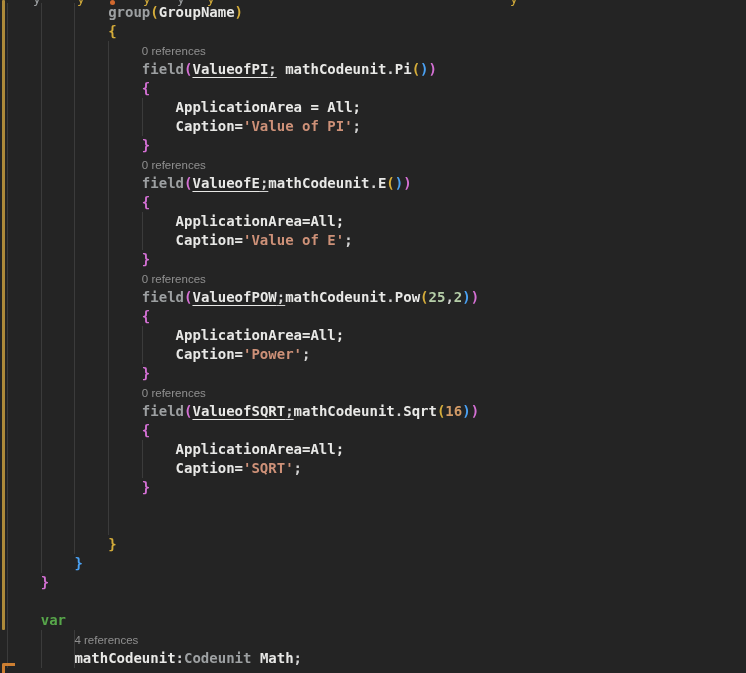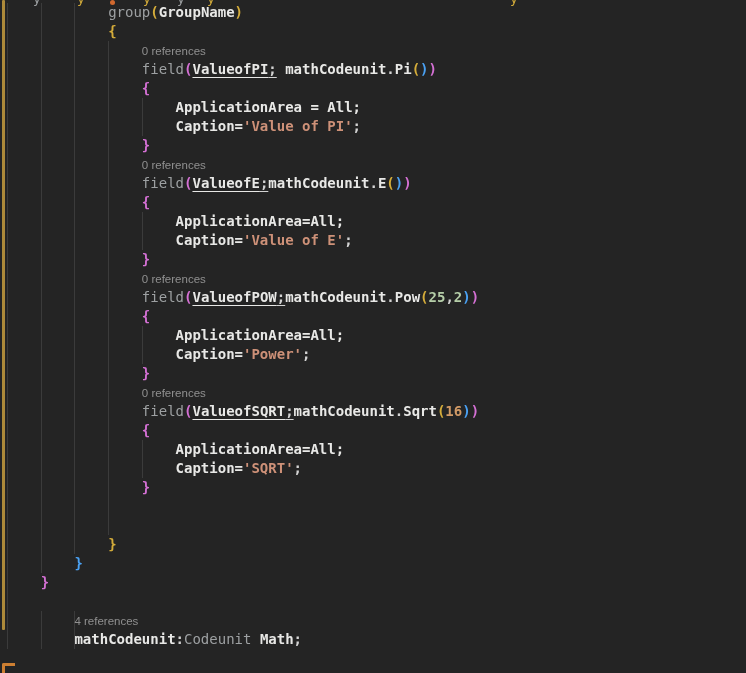--- a/index.html
+++ b/index.html
@@ -11,21 +11,21 @@
     font-family:"DejaVu Sans Mono","Liberation Mono",monospace;
     font-size:14px;
     line-height:19px;
     cursor:text;
   }
   #lines{position:absolute;left:0;top:3px;right:0;}
   .line{position:relative;height:19px;white-space:pre;}
   .guide{position:absolute;top:0;bottom:0;width:1px;background:#3b3b3b;}
   .content{position:relative;display:block;height:19px;}
   .tok{font-weight:600;}
-  .tok.kw,.tok.cl{font-weight:400;text-align:right;}
+  .tok.kw,.tok.cl{font-weight:700;text-align:right;}
   .tok.squig{
     text-decoration-line:underline;
     text-decoration-style:wavy;
     text-decoration-color:#c8a400;
     text-decoration-thickness:1px;
     text-underline-offset:3px;
     text-decoration:underline;
   }
   .codelens-text{
     font-family:"Liberation Sans","DejaVu Sans",sans-serif;
@@ -78,17 +78,18 @@
       <div class="line"><span class="guide" style="left: calc(0ch + 7px); background: rgb(59, 59, 59);"></span><span class="guide" style="left: calc(4ch + 7px); background: rgb(59, 59, 59);"></span><span class="guide" style="left: calc(8ch + 7px); background: rgb(59, 59, 59);"></span><span class="guide" style="left: calc(12ch + 7px); background: rgb(59, 59, 59);"></span><span class="content" style="padding-left: calc(16ch + 7px);"><span class="tok mag" style="color: rgb(212, 112, 212);">{</span></span></div>
       <div class="line"><span class="guide" style="left: calc(0ch + 7px); background: rgb(59, 59, 59);"></span><span class="guide" style="left: calc(4ch + 7px); background: rgb(59, 59, 59);"></span><span class="guide" style="left: calc(8ch + 7px); background: rgb(59, 59, 59);"></span><span class="guide" style="left: calc(12ch + 7px); background: rgb(59, 59, 59);"></span><span class="guide" style="left: calc(16ch + 7px); background: rgb(59, 59, 59);"></span><span class="content" style="padding-left: calc(20ch + 7px);"><span class="tok id" style="color: rgb(232, 232, 230);">ApplicationArea=All;</span></span></div>
       <div class="line"><span class="guide" style="left: calc(0ch + 7px); background: rgb(59, 59, 59);"></span><span class="guide" style="left: calc(4ch + 7px); background: rgb(59, 59, 59);"></span><span class="guide" style="left: calc(8ch + 7px); background: rgb(59, 59, 59);"></span><span class="guide" style="left: calc(12ch + 7px); background: rgb(59, 59, 59);"></span><span class="guide" style="left: calc(16ch + 7px); background: rgb(59, 59, 59);"></span><span class="content" style="padding-left: calc(20ch + 7px);"><span class="tok id" style="color: rgb(232, 232, 230);">Caption=</span><span class="tok str" style="color: rgb(206, 145, 120);">'SQRT'</span><span class="tok pn" style="color: rgb(212, 212, 212);">;</span></span></div>
       <div class="line"><span class="guide" style="left: calc(0ch + 7px); background: rgb(59, 59, 59);"></span><span class="guide" style="left: calc(4ch + 7px); background: rgb(59, 59, 59);"></span><span class="guide" style="left: calc(8ch + 7px); background: rgb(59, 59, 59);"></span><span class="guide" style="left: calc(12ch + 7px); background: rgb(59, 59, 59);"></span><span class="content" style="padding-left: calc(16ch + 7px);"><span class="tok mag" style="color: rgb(212, 112, 212);">}</span></span></div>
       <div class="line"><span class="guide" style="left: calc(0ch + 7px); background: rgb(59, 59, 59);"></span><span class="guide" style="left: calc(4ch + 7px); background: rgb(59, 59, 59);"></span><span class="guide" style="left: calc(8ch + 7px); background: rgb(59, 59, 59);"></span><span class="guide" style="left: calc(12ch + 7px); background: rgb(59, 59, 59);"></span><span class="content" style="padding-left: calc(16ch + 7px);"></span></div>
       <div class="line"><span class="guide" style="left: calc(0ch + 7px); background: rgb(59, 59, 59);"></span><span class="guide" style="left: calc(4ch + 7px); background: rgb(59, 59, 59);"></span><span class="guide" style="left: calc(8ch + 7px); background: rgb(59, 59, 59);"></span><span class="guide" style="left: calc(12ch + 7px); background: rgb(59, 59, 59);"></span><span class="content" style="padding-left: calc(16ch + 7px);"></span></div>
       <div class="line"><span class="guide" style="left: calc(0ch + 7px); background: rgb(59, 59, 59);"></span><span class="guide" style="left: calc(4ch + 7px); background: rgb(59, 59, 59);"></span><span class="guide" style="left: calc(8ch + 7px); background: rgb(59, 59, 59);"></span><span class="content" style="padding-left: calc(12ch + 7px);"><span class="tok gold" style="color: rgb(212, 172, 58);">}</span></span></div>
       <div class="line"><span class="guide" style="left: calc(0ch + 7px); background: rgb(59, 59, 59);"></span><span class="guide" style="left: calc(4ch + 7px); background: rgb(59, 59, 59);"></span><span class="content" style="padding-left: calc(8ch + 7px);"><span class="tok blue" style="color: rgb(74, 161, 243);">}</span></span></div>
       <div class="line"><span class="guide" style="left: calc(0ch + 7px); background: rgb(59, 59, 59);"></span><span class="content" style="padding-left: calc(4ch + 7px);"><span class="tok mag" style="color: rgb(212, 112, 212);">}</span></span></div>
       <div class="line"><span class="guide" style="left: calc(0ch + 7px); background: rgb(59, 59, 59);"></span><span class="content" style="padding-left: calc(4ch + 7px);"></span></div>
+      <div class="line"><span class="guide" style="left: calc(0ch + 7px); background: rgb(59, 59, 59);"></span><span class="content" style="padding-left: calc(4ch + 7px);"><span class="tok var" style="color: rgb(87, 166, 74);">var</span></span></div>
       <div class="line"><span class="guide" style="left: calc(0ch + 7px); background: rgb(59, 59, 59);"></span><span class="guide" style="left: calc(4ch + 7px); background: rgb(59, 59, 59);"></span><span class="guide" style="left: calc(8ch + 7px); background: rgb(59, 59, 59);"></span><span class="content" style="padding-left: calc(8ch + 7px);"><span class="codelens-text" style="color: rgb(144, 144, 144);">4 references</span></span></div>
       <div class="line"><span class="guide" style="left: calc(0ch + 7px); background: rgb(59, 59, 59);"></span><span class="guide" style="left: calc(4ch + 7px); background: rgb(59, 59, 59);"></span><span class="guide" style="left: calc(8ch + 7px); background: rgb(59, 59, 59);"></span><span class="content" style="padding-left: calc(8ch + 7px);"><span class="tok id" style="color: rgb(232, 232, 230);">mathCodeunit</span><span class="tok pn" style="color: rgb(212, 212, 212);">:</span><span class="tok kw" style="color: rgb(157, 160, 162);">Codeunit</span><span class="tok pn" style="color: rgb(212, 212, 212);"> </span><span class="tok id" style="color: rgb(232, 232, 230);">Math</span><span class="tok pn" style="color: rgb(212, 212, 212);">;</span></span></div>
     </div>
   <div id="corner-mark" style="left: 2px; top: 663px; width: 10px; height: 10px; border-left: 3px solid rgb(205, 127, 50); border-top: 3px solid rgb(205, 127, 50);"></div>
 </div>
 
 </body></html>

